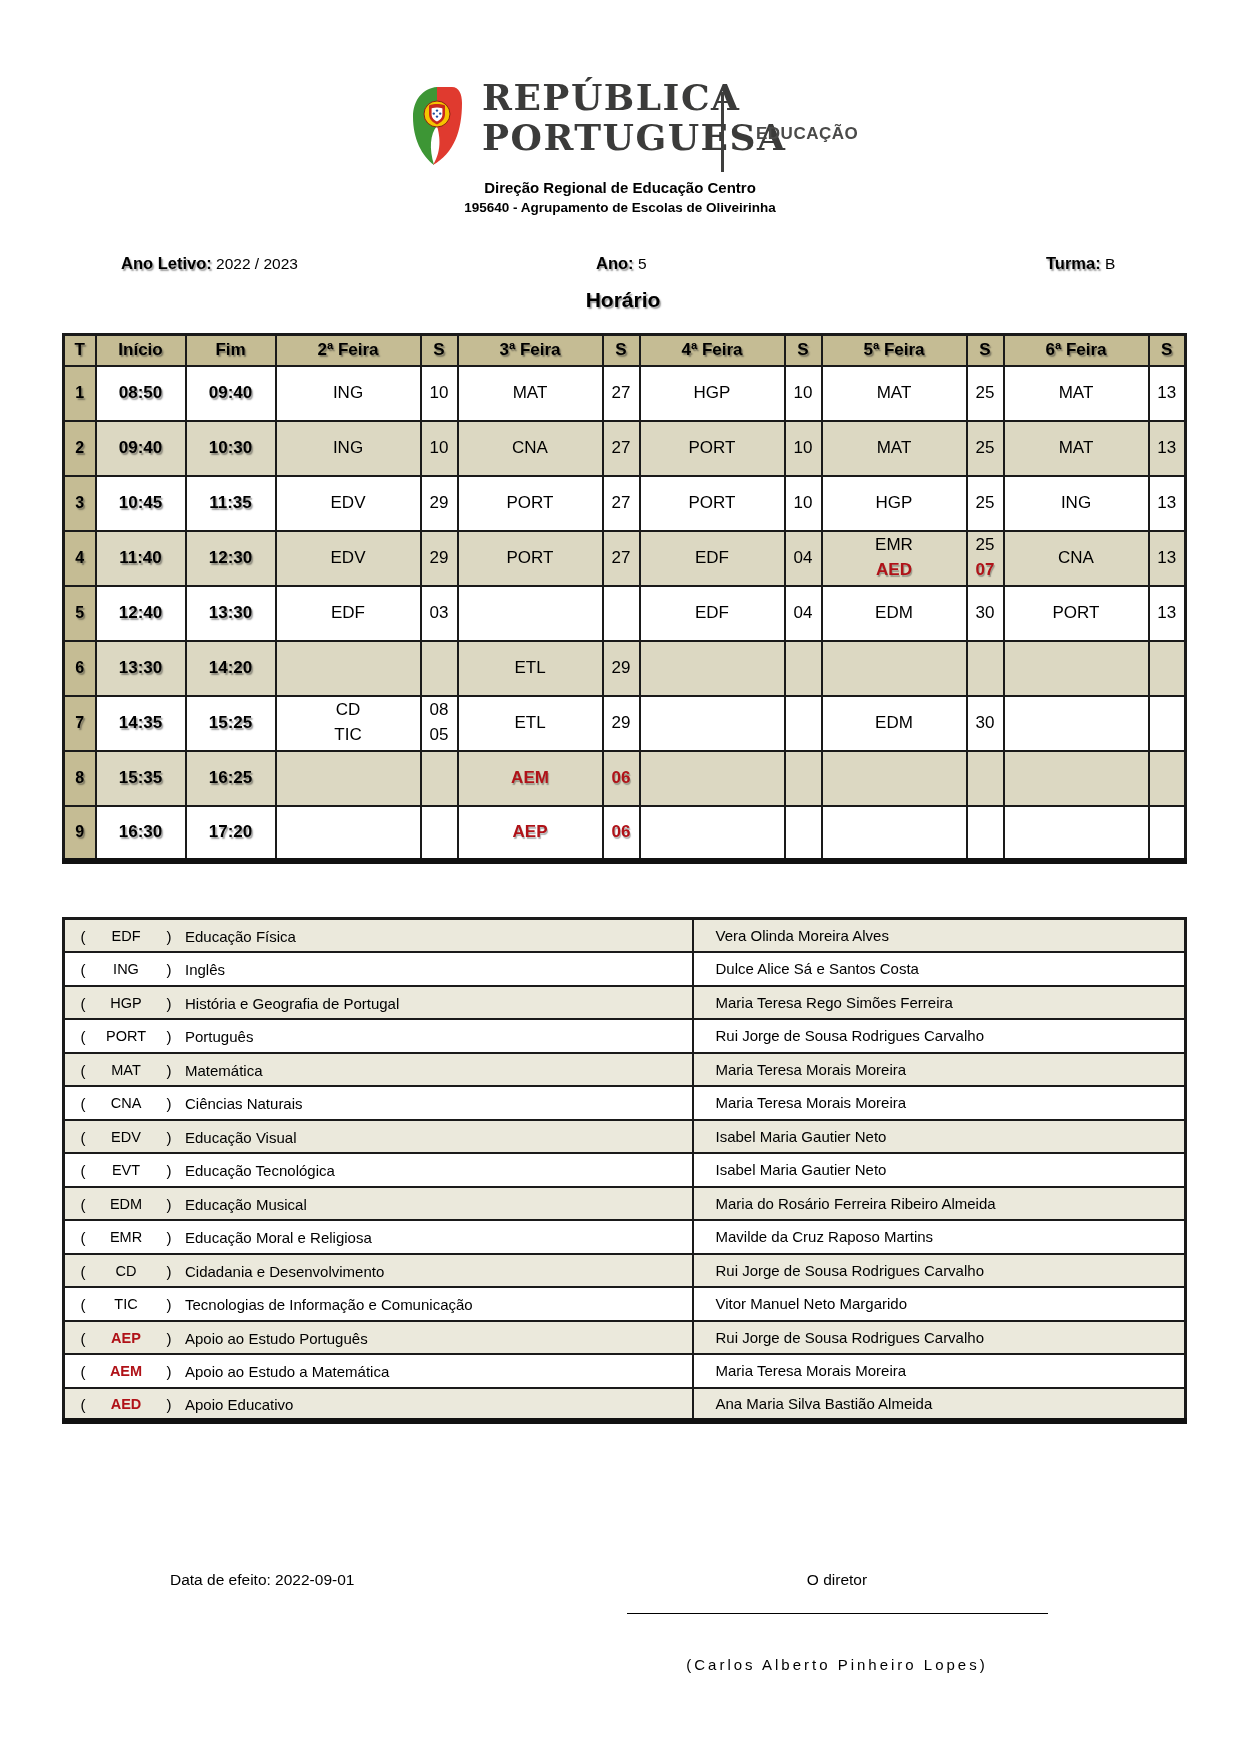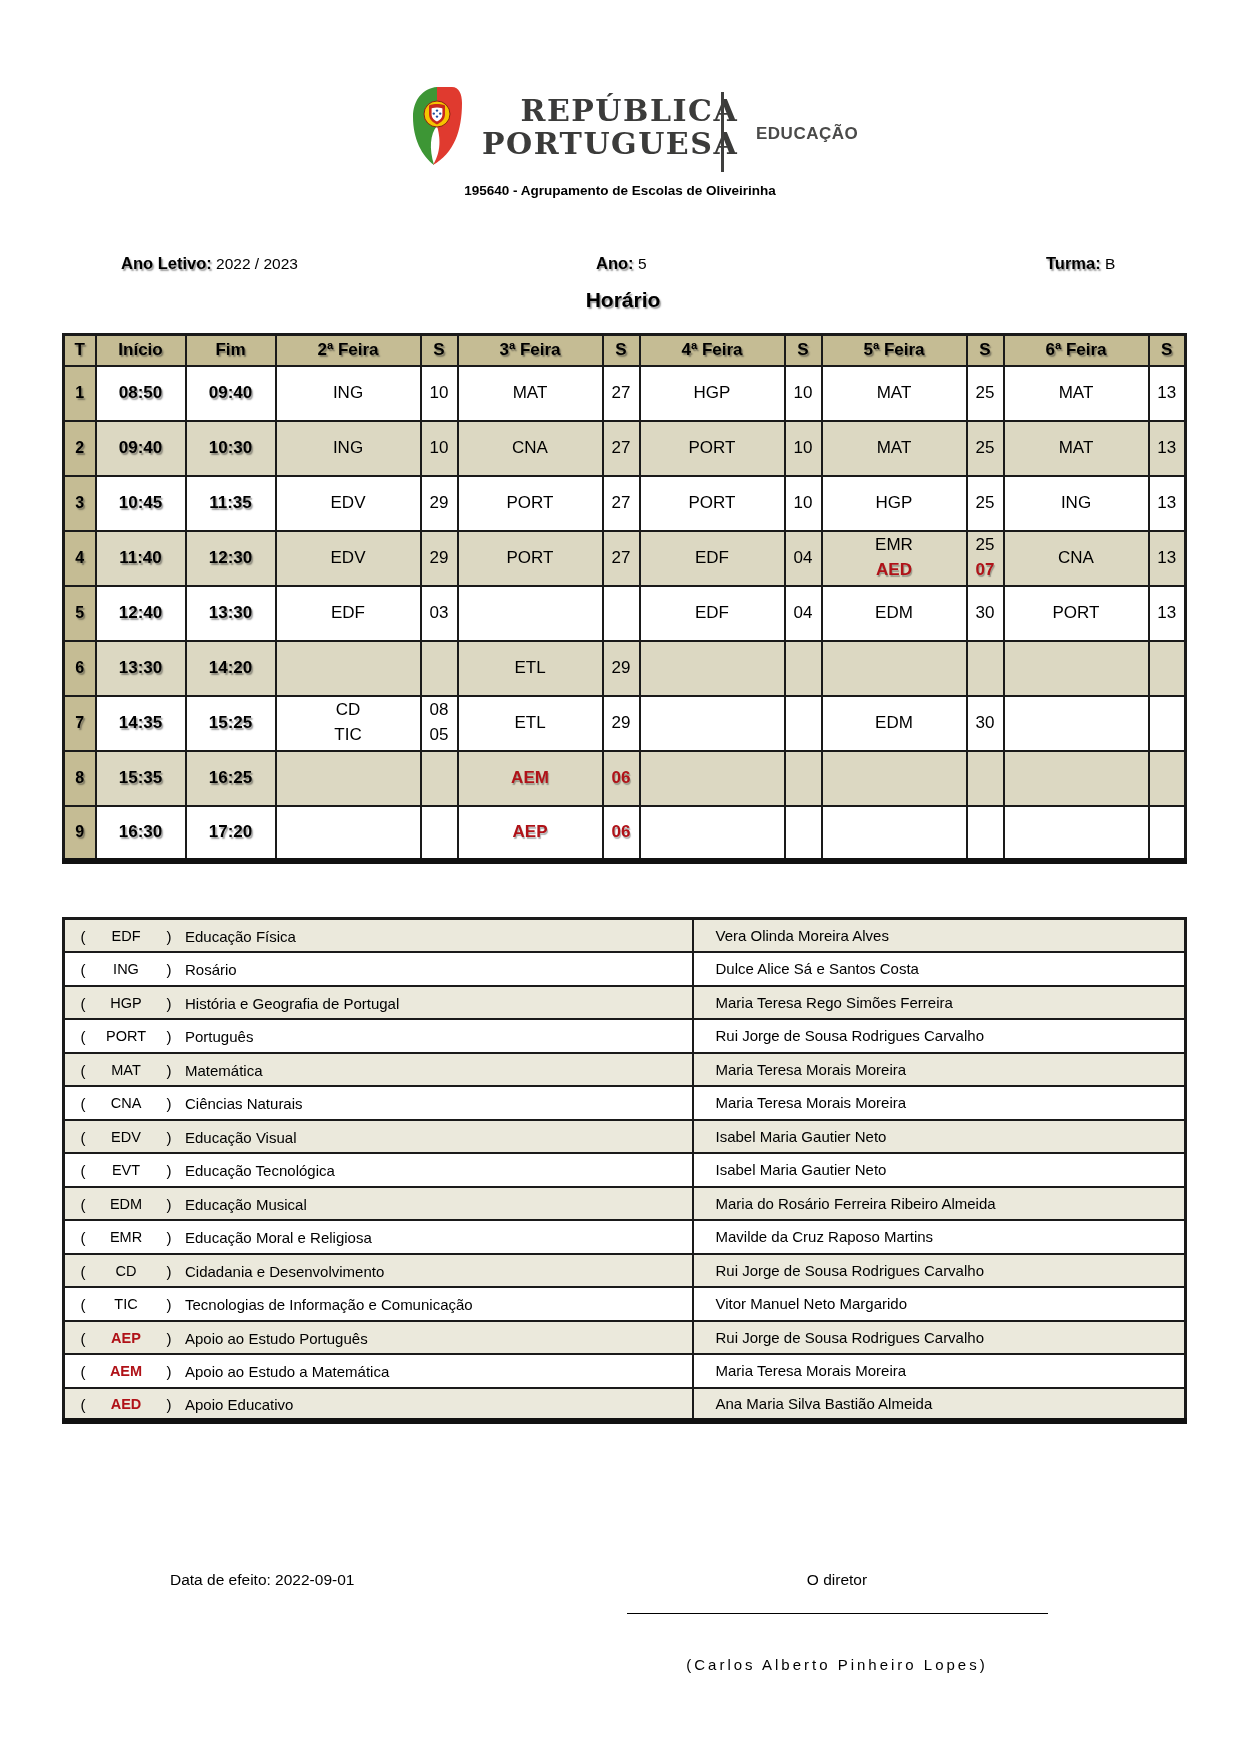--- a/index.html
+++ b/index.html
@@ -13,24 +13,24 @@
   html,body{background:#fff;}
   body{
     width:1240px;height:1755px;position:relative;
     font-family:"Liberation Sans",sans-serif;color:#000;overflow:hidden;
   }
   .bshadow{text-shadow:1.5px 2px 1.5px rgba(30,30,30,0.45);}
 
   
   .brand-logo{position:absolute;left:410px;top:86px;}
   .wordmark{
-    position:absolute;left:482px;top:94px;
+    position:absolute;left:482px;top:78px;
     font-family:"DejaVu Serif","Liberation Serif",serif;
-    font-weight:700;font-size:30px;line-height:1.1;
-    color:#3b3b3a;letter-spacing:1.5px;text-align:right;
+    font-weight:700;font-size:36px;line-height:1.1;
+    color:#3b3b3a;letter-spacing:1.5px;
   }
   .brand-divider{position:absolute;left:721px;top:92px;width:3px;height:80px;background:#3f3f3e;}
   .ministry{
     position:absolute;left:756px;top:124px;
     font-size:17px;font-weight:bold;color:#4a4a49;letter-spacing:0.5px;
   }
   .org{position:absolute;left:0;top:179px;width:1240px;text-align:center;}
   .org-line1{font-size:15px;font-weight:bold;}
   .org-line2{font-size:18px;font-weight:bold;margin-top:4px;}
   .org-line3{font-size:13.5px;font-weight:bold;margin-top:4px;}
@@ -120,20 +120,21 @@
   </svg>
 </div>
 <div class="wordmark">
   <div>REPÚBLICA</div>
   <div>PORTUGUESA</div>
 </div>
 <div class="brand-divider"></div>
 <div class="ministry">EDUCAÇÃO</div>
 
 <div class="org">
+  <div class="org-line1">Direção Regional de Educação Centro</div>
   <div class="org-line3">195640 - Agrupamento de Escolas de Oliveirinha</div>
 </div>
 
 <div class="info-row">
   <div class="info-item info-ano-letivo">
     <span class="lbl bshadow">Ano Letivo:</span>
     <span class="val">2022 / 2023</span>
   </div>
   <div class="info-item info-ano">
     <span class="lbl bshadow">Ano:</span>
@@ -455,21 +456,21 @@
             <span class="code">EDF</span>
             <span class="paren">)</span>
           </span><span class="subject-name">Educação Física</span></td>
         <td class="teacher-cell">Vera Olinda Moreira Alves</td>
       </tr>
       <tr>
         <td class="subject-cell"><span class="code-wrap">
             <span class="paren">(</span>
             <span class="code">ING</span>
             <span class="paren">)</span>
-          </span><span class="subject-name">Rosário</span></td>
+          </span><span class="subject-name">Inglês</span></td>
         <td class="teacher-cell">Dulce Alice Sá e Santos Costa</td>
       </tr>
       <tr class="beige">
         <td class="subject-cell"><span class="code-wrap">
             <span class="paren">(</span>
             <span class="code">HGP</span>
             <span class="paren">)</span>
           </span><span class="subject-name">História e Geografia de Portugal</span></td>
         <td class="teacher-cell">Maria Teresa Rego Simões Ferreira</td>
       </tr>

